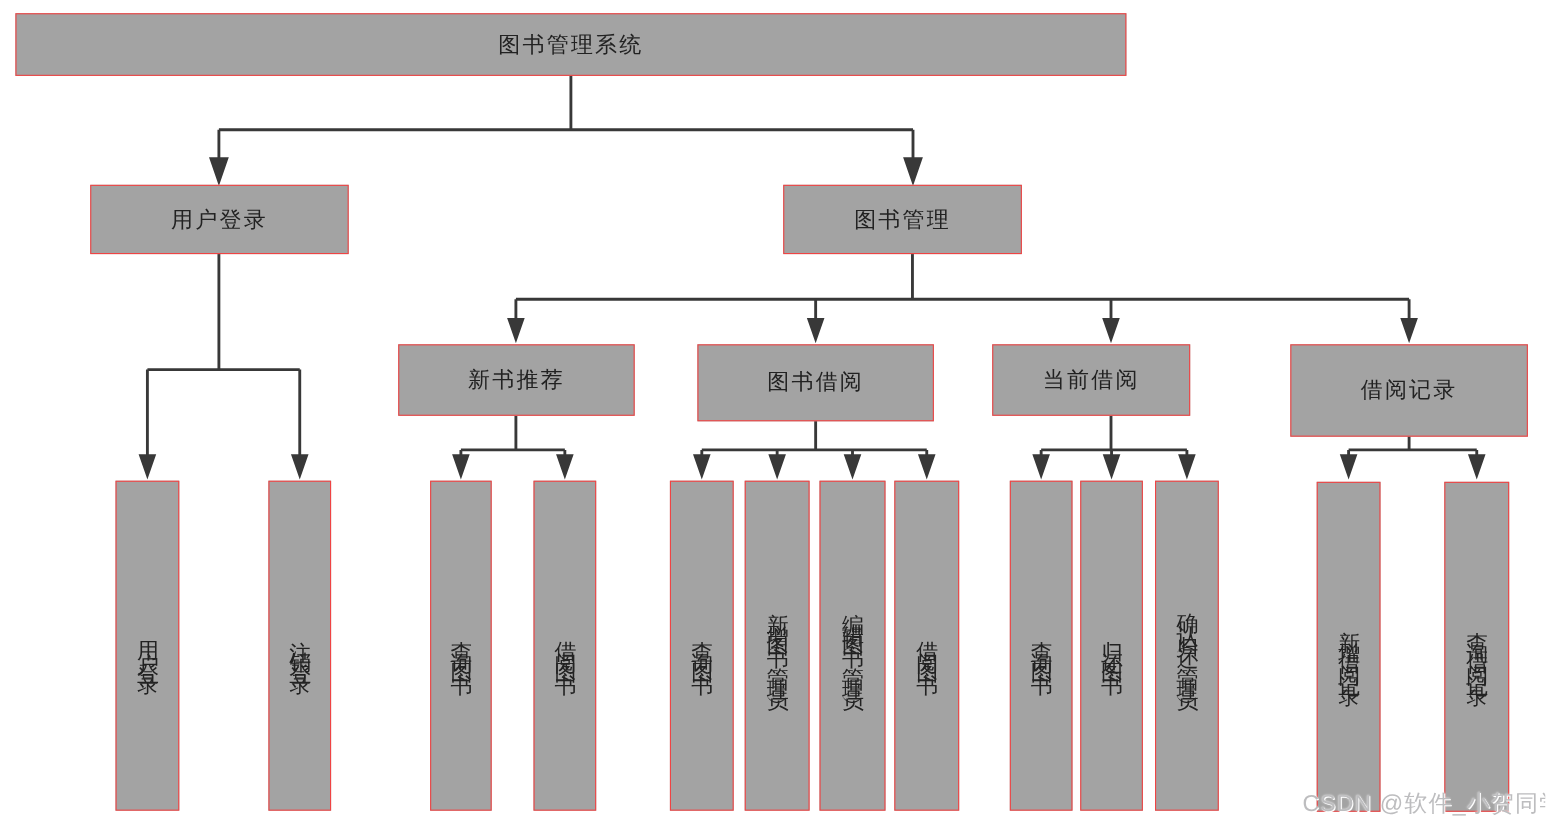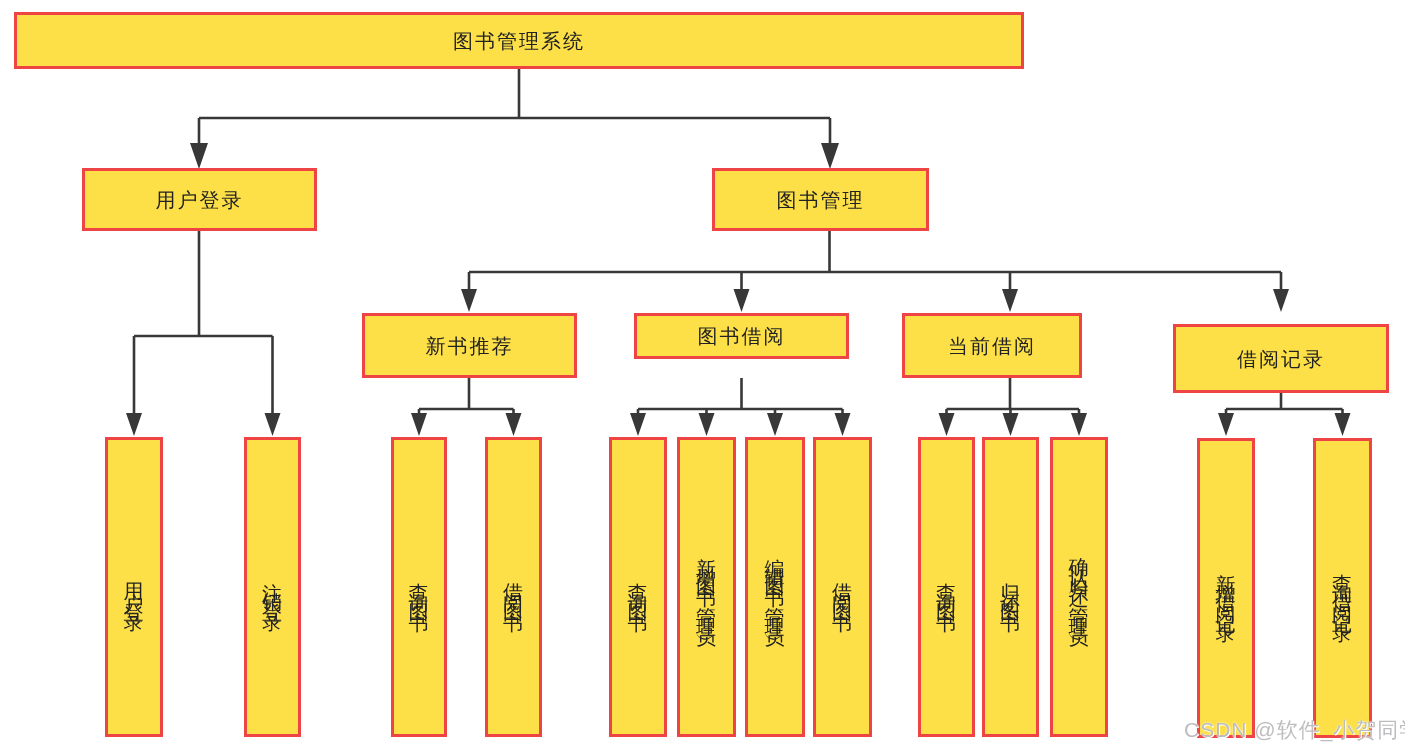--- a/index.html
+++ b/index.html
@@ -7,22 +7,22 @@
     position:relative;
     width:1405px;height:747px;
     background:#ffffff;
     overflow:hidden;
     font-family:"Liberation Sans", sans-serif;
   }
   .connectors{position:absolute;left:0;top:0;width:1405px;height:747px;}
   .node{
     position:absolute;
     box-sizing:border-box;
-    background:#fde047;
-    border:3px solid #ef4444;
+    background:#a3a3a3;
+    border:1px solid #ef4444;
     color:#222222;
     display:flex;
     align-items:center;
     justify-content:center;
     line-height:1;
     font-size:20px;
   }
   .node-h{letter-spacing:2px;}
   .node-v{
     writing-mode:vertical-rl;
@@ -77,23 +77,23 @@
       M1218 413 L1234 413 L1226 436 Z
       M1334.5 413 L1350.5 413 L1342.5 436 Z"></path>
   </svg>
 
   <div class="node node-h" style="left:14px;top:12px;width:1010px;height:57px">图书管理系统</div>
 
   <div class="node node-h" style="left:82px;top:168px;width:235px;height:63px">用户登录</div>
   <div class="node node-h" style="left:712px;top:168px;width:217px;height:63px">图书管理</div>
 
   <div class="node node-h" style="left:362px;top:313px;width:215px;height:65px">新书推荐</div>
-  <div class="node node-h" style="left:634px;top:313px;width:215px;height:46px">图书借阅</div>
+  <div class="node node-h" style="left:634px;top:313px;width:215px;height:70px">图书借阅</div>
   <div class="node node-h" style="left:902px;top:313px;width:180px;height:65px">当前借阅</div>
-  <div class="node node-h" style="left:1173px;top:324px;width:216px;height:69px">借阅记录</div>
+  <div class="node node-h" style="left:1173px;top:313px;width:216px;height:84px">借阅记录</div>
 
   <div class="node node-v" style="left:105px;top:437px;width:58px;height:300px">用户登录</div>
   <div class="node node-v" style="left:244px;top:437px;width:57px;height:300px">注销登录</div>
 
   <div class="node node-v" style="left:391px;top:437px;width:56px;height:300px">查询图书</div>
   <div class="node node-v" style="left:485px;top:437px;width:57px;height:300px">借阅图书</div>
 
   <div class="node node-v" style="left:609px;top:437px;width:58px;height:300px">查询图书</div>
   <div class="node node-v" style="left:677px;top:437px;width:59px;height:300px">新增图书（管理员）</div>
   <div class="node node-v" style="left:745px;top:437px;width:60px;height:300px">编辑图书（管理员）</div>

